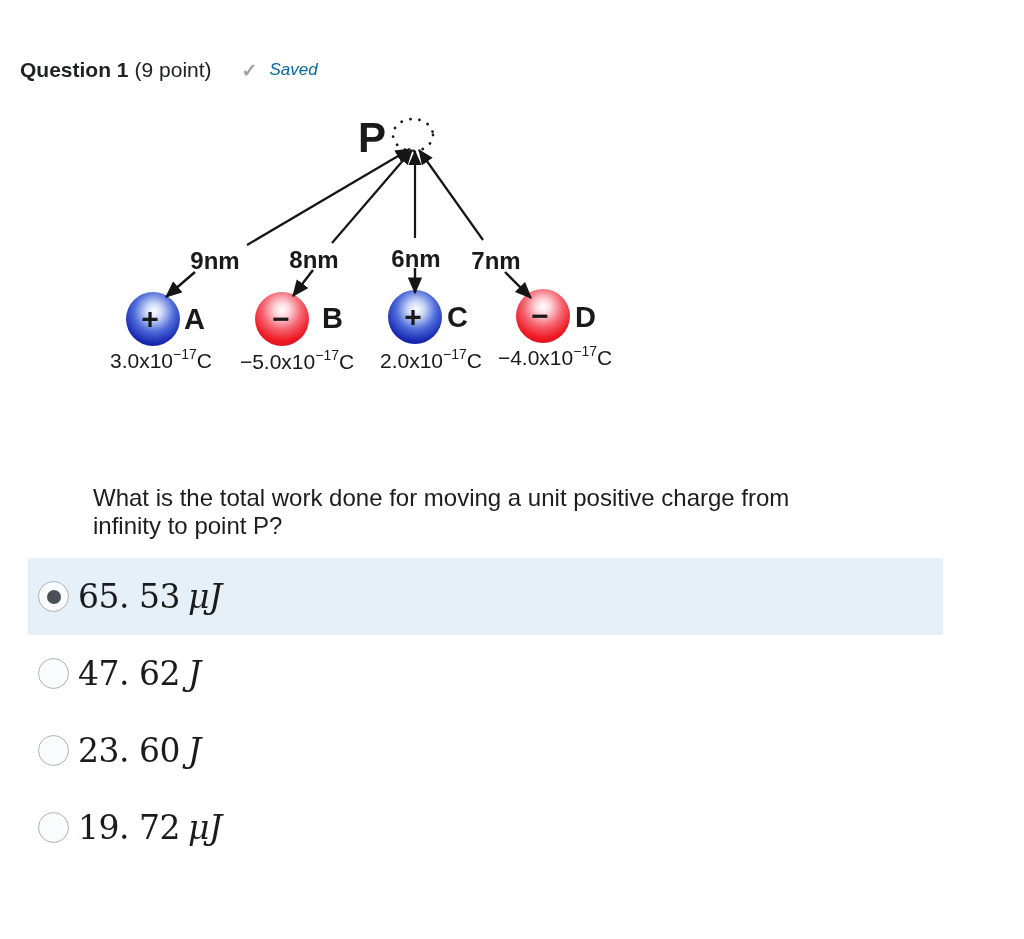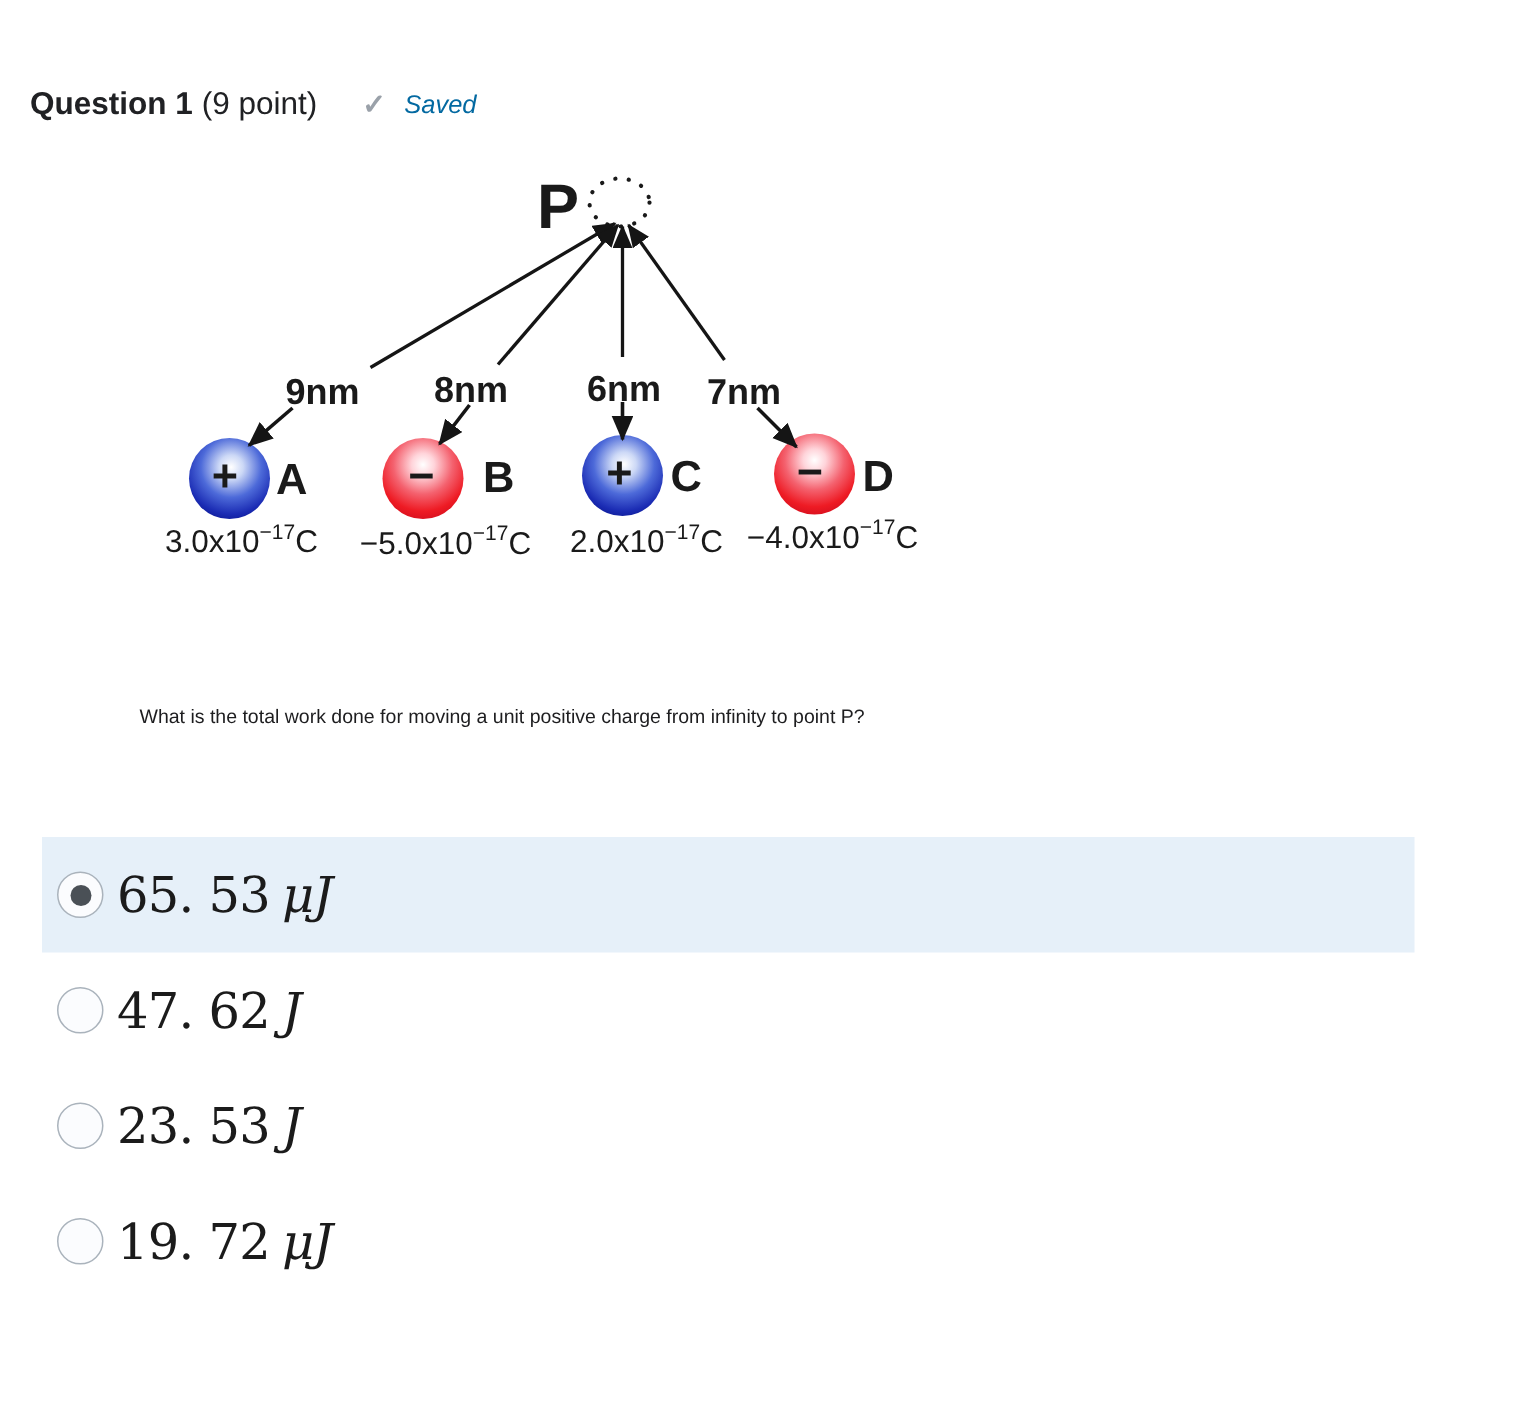--- a/index.html
+++ b/index.html
@@ -28,22 +28,22 @@
   .p-label{font-size:42px;font-weight:700;}
   .dist-label{font-size:24px;font-weight:600;text-anchor:middle;}
   .sphere-letter{font-size:29px;font-weight:600;}
   .sign-label{font-size:30px;font-weight:600;text-anchor:middle;}
   .charge-text{font-size:21px;font-weight:500;text-anchor:middle;}
   .charge-sup{font-size:14px;}
   .dline{stroke:#151515;stroke-width:2.2;}
   .sarrow{stroke:#151515;stroke-width:2.4;}
   
   .question-text{
-    position:absolute;left:93px;top:464px;width:770px;
-    font-size:13px;line-height:28px;color:#1d1d1f;
+    position:absolute;left:93px;top:484px;width:770px;
+    font-size:24px;line-height:28px;color:#1d1d1f;
   }
   
   .options{position:absolute;left:28px;top:558px;width:915px;}
   .option-row{
     height:77px;display:flex;align-items:center;
     padding-left:10px;box-sizing:border-box;
   }
   .option-row.selected{background:#e6f0f9;}
   .radio{
     width:31px;height:31px;border-radius:50%;
@@ -142,21 +142,21 @@
     <div class="option-text"><span>65. 53</span><span class="option-unit">μJ</span></div>
   </div>
 
   <div class="option-row">
     <div class="radio"></div>
     <div class="option-text"><span>47. 62</span><span class="option-unit">J</span></div>
   </div>
 
   <div class="option-row">
     <div class="radio"></div>
-    <div class="option-text"><span>23. 53</span><span class="option-unit">J</span></div>
+    <div class="option-text"><span>23. 60</span><span class="option-unit">J</span></div>
   </div>
 
   <div class="option-row">
     <div class="radio"></div>
     <div class="option-text"><span>19. 72</span><span class="option-unit">μJ</span></div>
   </div>
 
 </div>
 
 </body></html>

